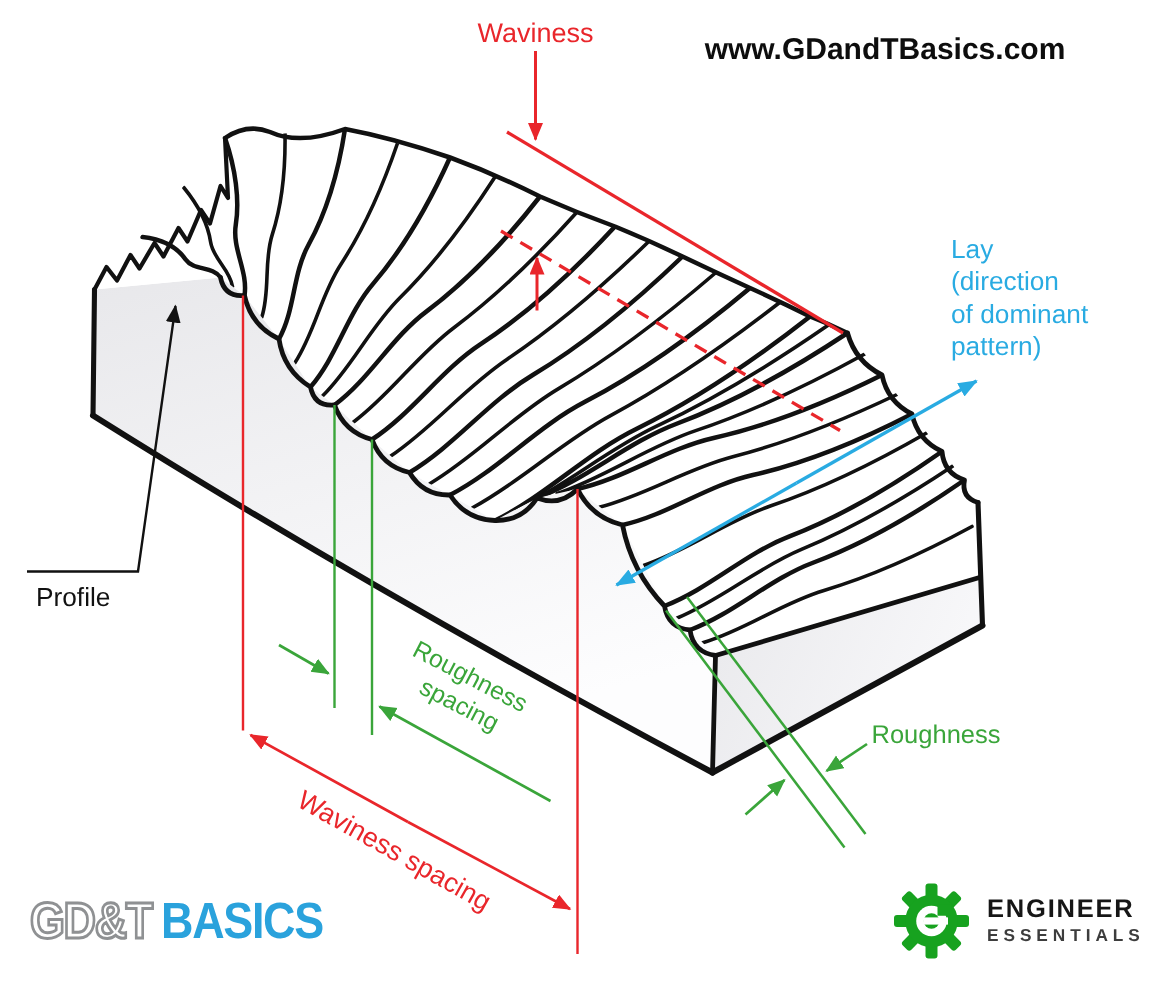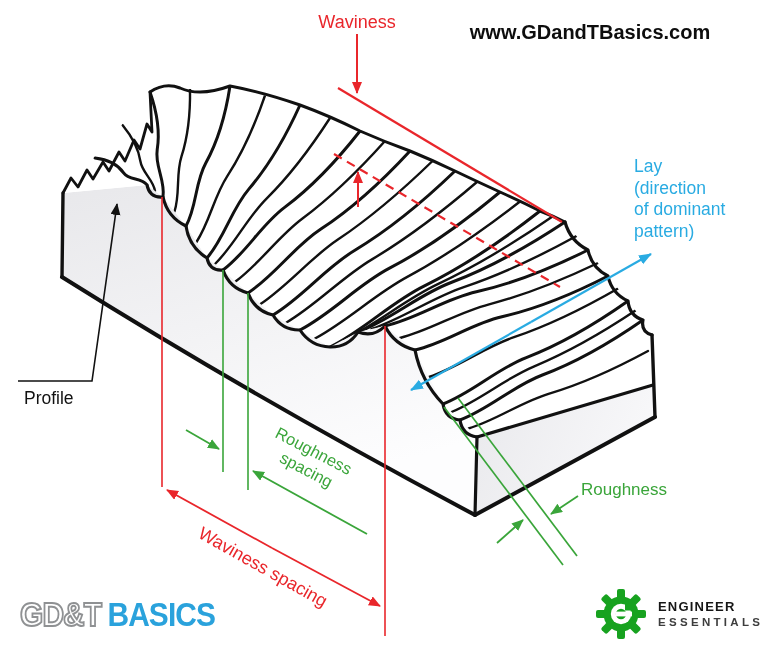--- a/index.html
+++ b/index.html
@@ -20,21 +20,21 @@
   .blue{stroke:#29abe2;}
   .ink{stroke:#111111;}
   #ridges path{fill:none;stroke:#111111;stroke-linecap:round;}
   
   .gdt-logo{position:absolute;left:20px;top:595px;font-weight:800;font-size:34px;
             letter-spacing:-1px;white-space:nowrap;transform:scaleX(.88);
             transform-origin:left center;}
   .gdt-outline{color:#ffffff;-webkit-text-stroke:2px #8f9193;}
   .gdt-basics{color:#2aa2dc;margin-left:7px;}
   .ee-logo{position:absolute;left:592px;top:585px;display:flex;align-items:center;gap:8px;}
-  .ee-name{font-size:13px;font-weight:800;color:#161616;letter-spacing:1.2px;line-height:1.1;}
+  .ee-name{font-size:17px;font-weight:800;color:#161616;letter-spacing:1.2px;line-height:1.1;}
   .ee-sub{font-size:11.5px;font-weight:700;color:#3d3d3d;letter-spacing:3.3px;margin-top:3px;line-height:1;text-align:center;}
 </style>
 </head>
 <body>
 
 <div class="stage">
 
   <svg width="768" height="659" viewBox="0 0 768 659">
     <defs>
       <linearGradient id="faceFront" x1="0" y1="0" x2="0.35" y2="1">

